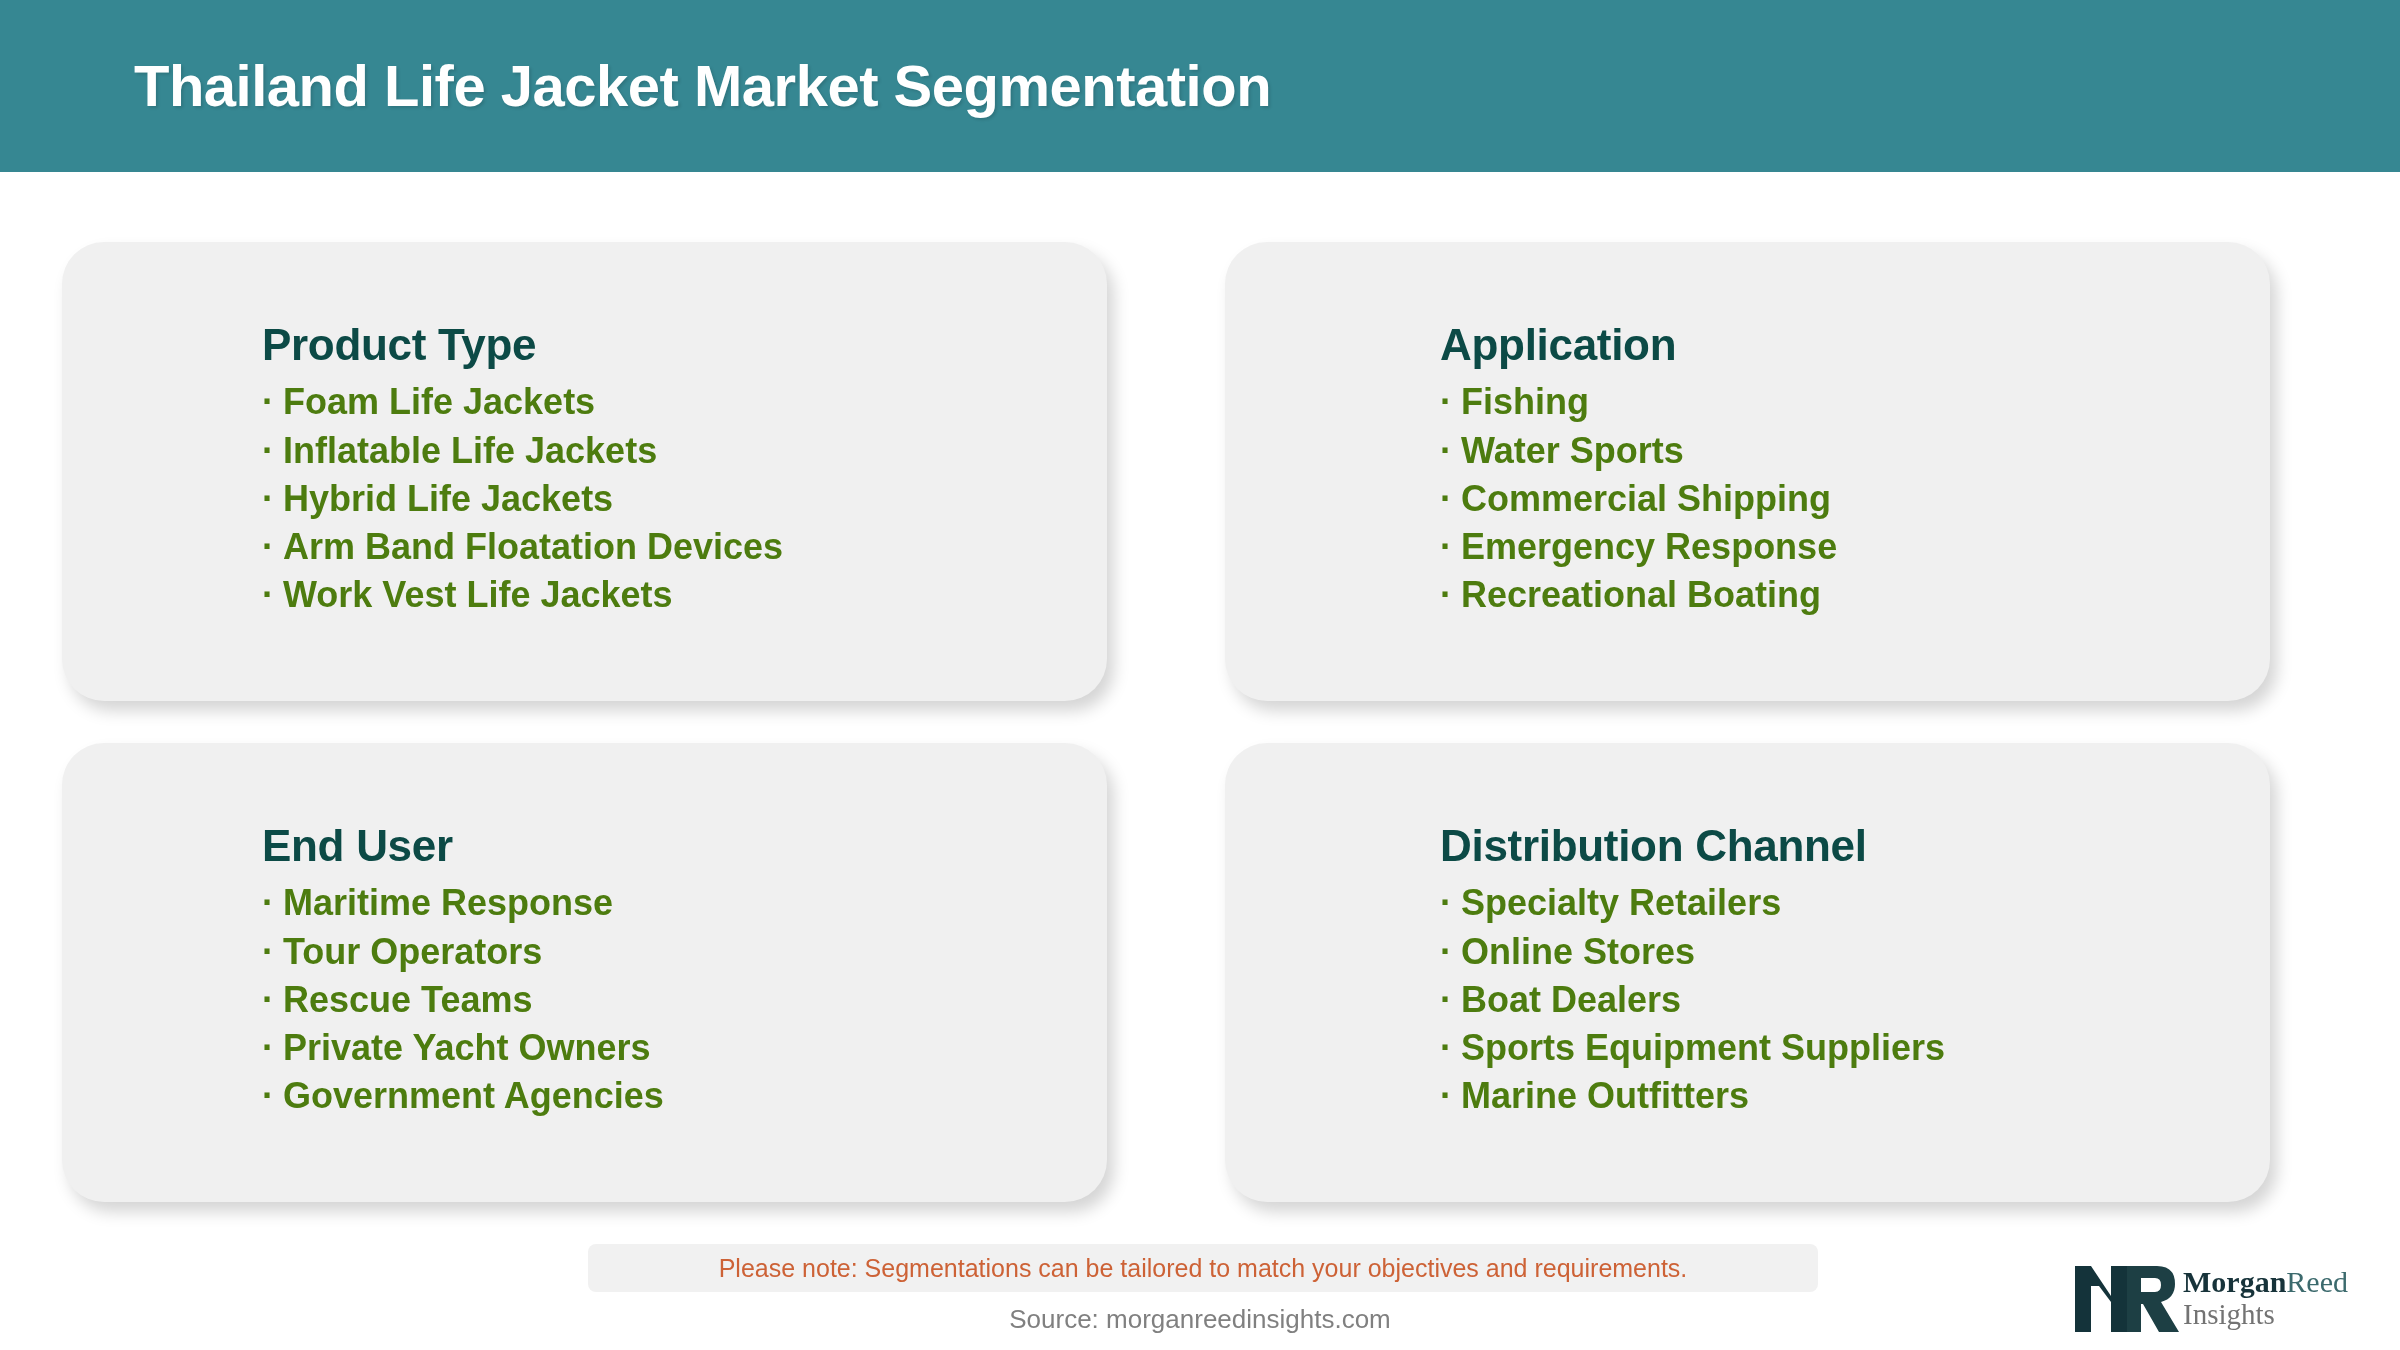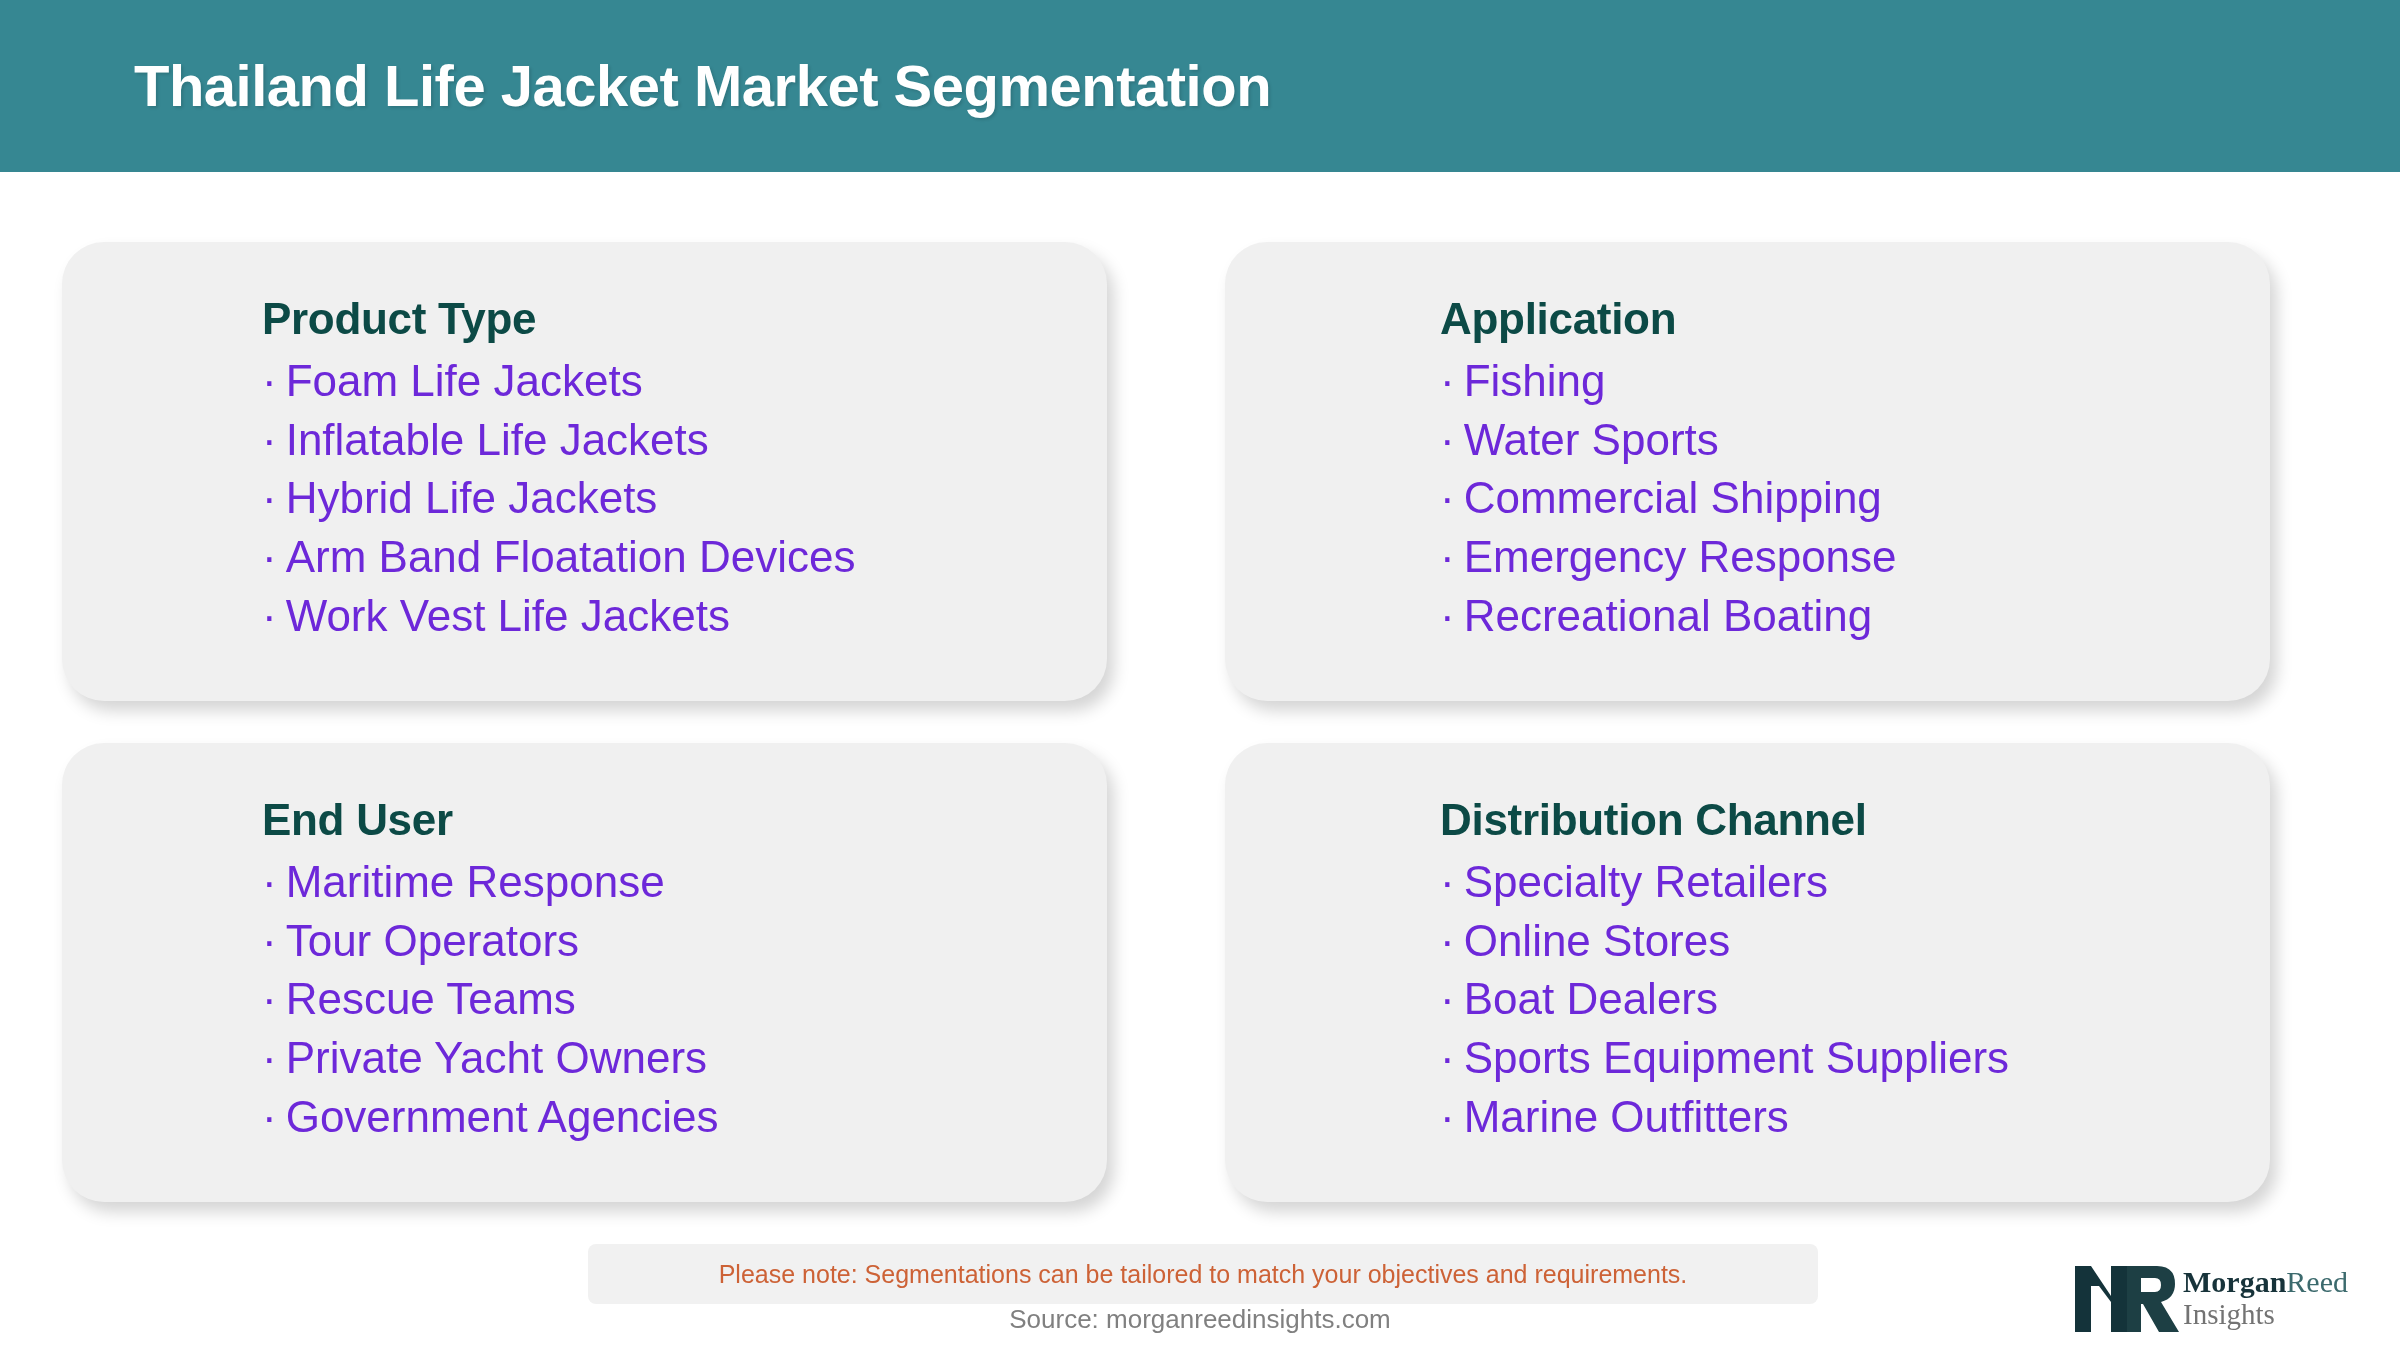--- a/index.html
+++ b/index.html
@@ -67,42 +67,42 @@
     font-size:44px;
     font-weight:bold;
     line-height:1.02;
     margin-bottom:10px;
     letter-spacing:-0.3px;
   }
   .card-list {
     list-style:none;
   }
   .card-list li {
-    color:#6d28d9;
-    font-size:44px;
-    font-weight:400;
+    color:#4d7c0f;
+    font-size:36px;
+    font-weight:700;
     line-height:1.34;
     white-space:nowrap;
   }
   .bullet {
     display:inline-block;
     margin-right:9px;
   }
 
   
   .footer {
     position:absolute;
     left:0; top:1232px;
     width:2400px; height:118px;
   }
   .note-pill {
     position:absolute;
     left:588px; top:12px;
     width:1230px;
-    padding:15px 0;
+    padding:9px 0;
     background:#f1f1f1;
     border-radius:8px;
     text-align:center;
     color:#cd6236;
     font-size:25px;
     line-height:1.2;
     white-space:nowrap;
   }
   .source-line {
     position:absolute;

